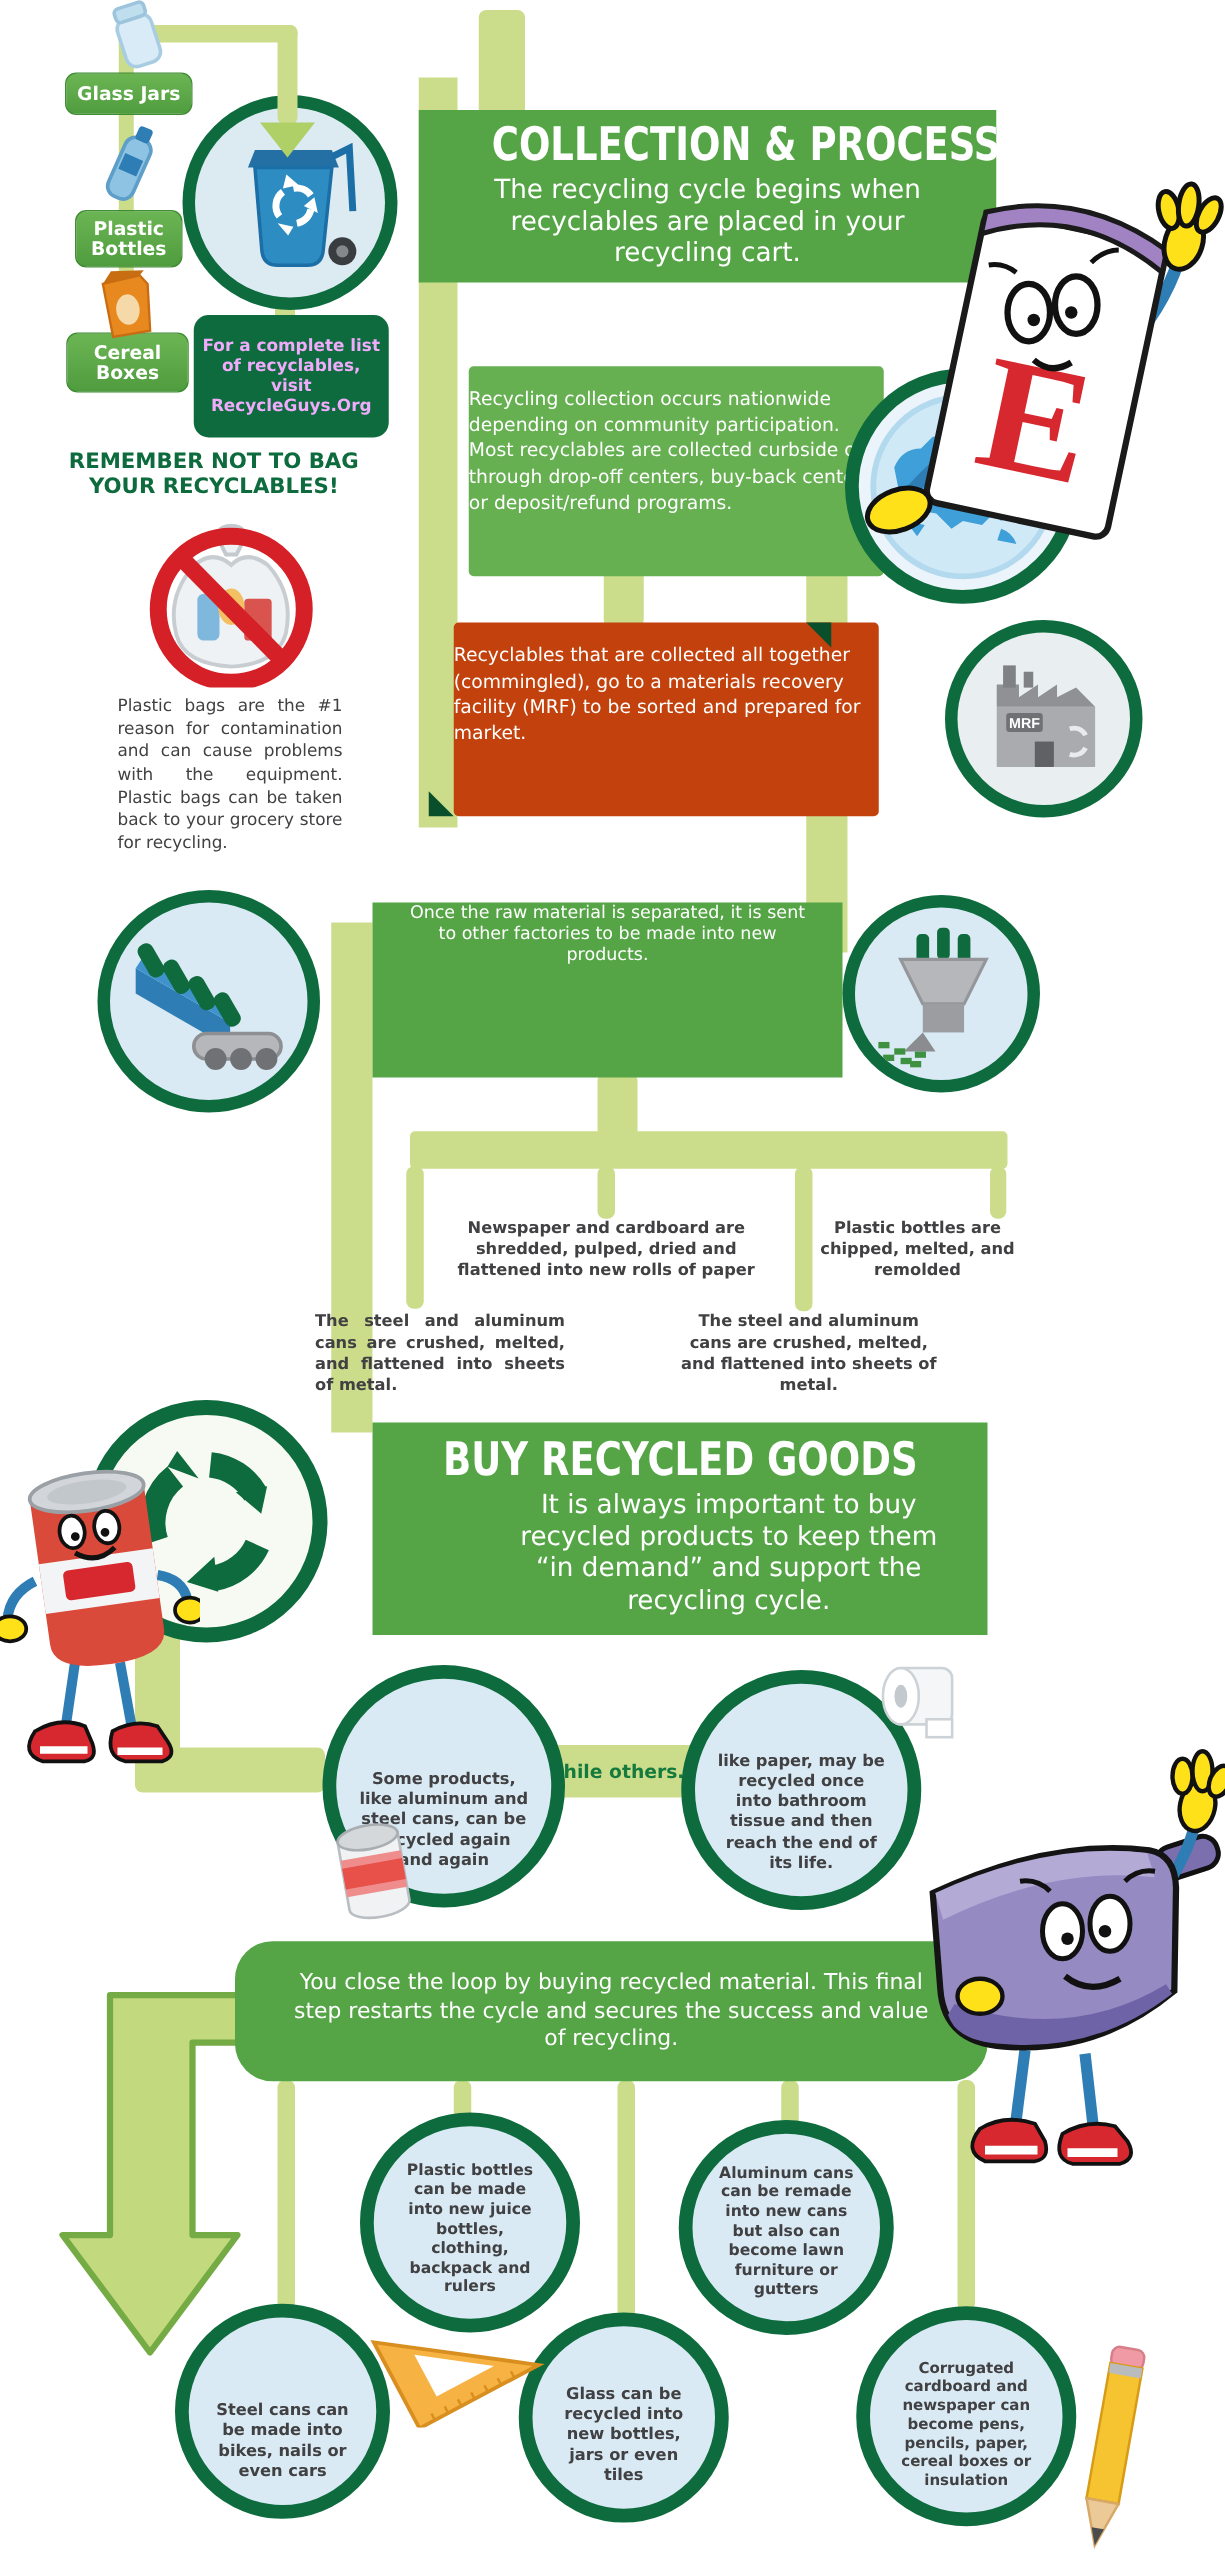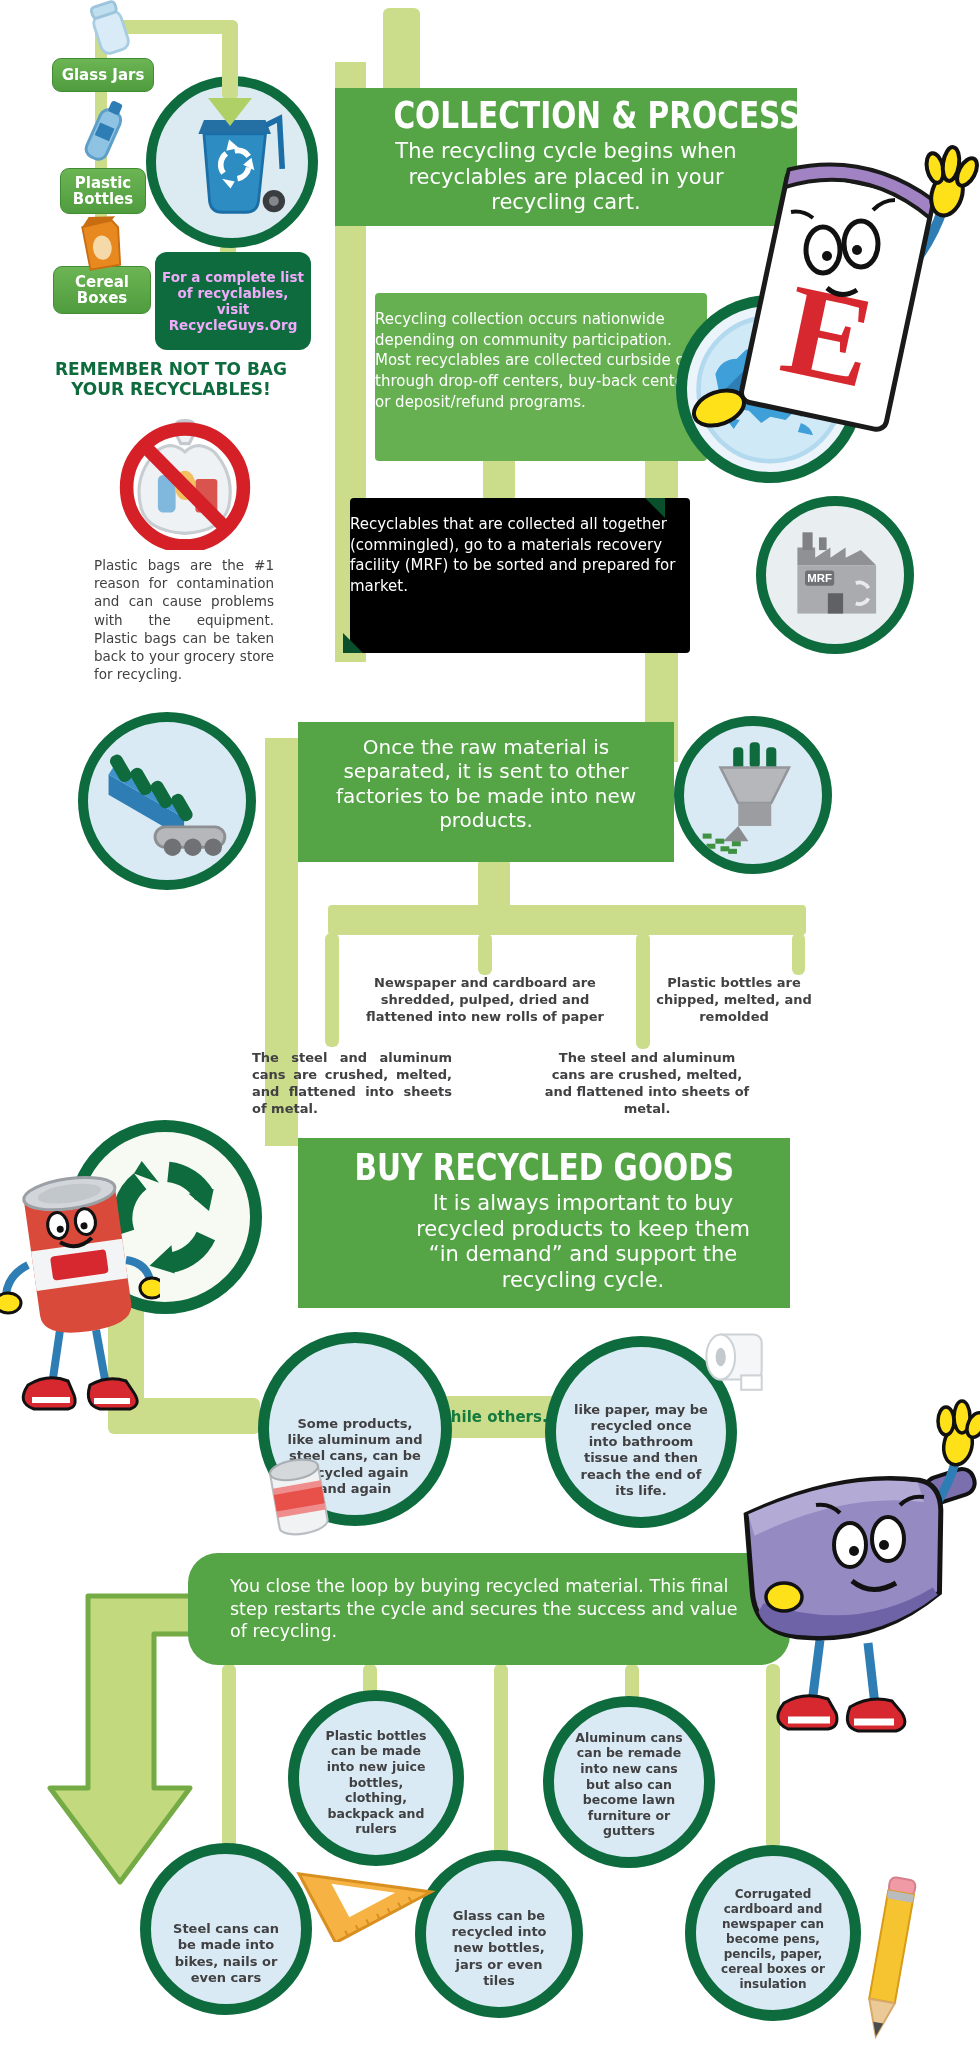--- a/index.html
+++ b/index.html
@@ -169,21 +169,21 @@
     <rect x="80" y="72" width="21" height="32" rx="3" fill="#d9534f"></rect>
     <ellipse cx="70" cy="78" rx="10" ry="14" fill="#f2c063"></ellipse>
     <circle cx="70" cy="80" r="56" fill="none" stroke="#d62027" stroke-width="13"></circle>
     <line x1="31" y1="40" x2="110" y2="120" stroke="#d62027" stroke-width="13"></line>
   </svg>
 
   <div class="abs" style="left:94px;top:556px;width:180px;color:var(--ink);font-size:13.5px;line-height:1.35;text-align:justify;z-index:2;font-weight:500">
     <span>Plastic bags are the #1 reason for contamination and can cause problems with the equipment. Plastic bags can be taken back to your grocery store for recycling.</span>
   </div>
 
-  <div class="gbox" style="left:350px;top:498px;width:340px;height:155px;background:#000000">
+  <div class="gbox" style="left:363px;top:498px;width:340px;height:155px;background:#c2410c">
     <span>Recyclables that are collected all together (commingled), go to a materials recovery facility (MRF) to be sorted and prepared for market.</span>
   </div>
 
   <div class="fold" style="left:645px;top:498px;border-top:20px solid #094f2b;border-left:20px solid transparent"></div>
   <div class="fold" style="left:343px;top:633px;border-bottom:20px solid #094f2b;border-right:20px solid transparent"></div>
 
   <div class="ring" style="left:756px;top:496px;width:158px;height:158px;background:#e9eef1">
     <svg viewBox="0 0 100 100">
       <rect x="20" y="42" width="62" height="38" fill="#a9abae"></rect>
       <path d="M20 42 L20 28 L34 28 L34 36 L46 28 L46 36 L58 28 L58 36 L70 30 L82 42 Z" fill="#8f9194"></path>
@@ -192,21 +192,21 @@
       <rect x="26" y="46" width="23" height="12" rx="2" fill="#6f7174"></rect>
       <text x="37.5" y="55.5" font-size="9" font-weight="bold" fill="#fff" text-anchor="middle" font-family="'Liberation Sans',sans-serif">MRF</text>
       <rect x="44" y="64" width="12" height="16" fill="#5f6164"></rect>
       <g stroke="#e9eaeb" stroke-width="3" fill="none">
         <path d="M66 56 a8 8 0 0 1 10 4 M76 68 a8 8 0 0 1 -10 4"></path>
       </g>
     </svg>
   </div>
 
   <div class="band" style="left:298px;top:722px;width:376px;height:140px">
-    <div class="sub" style="width:330px;margin:13px auto 0;font-size:20px">Once the raw material is separated, it is sent to other factories to be made into new products.</div>
+    <div class="sub" style="width:330px;margin:0 auto 0;font-size:14px">Once the raw material is separated, it is sent to other factories to be made into new products.</div>
   </div>
 
   <div class="ring" style="left:78px;top:712px;width:178px;height:178px">
     <svg viewBox="0 0 100 100">
       <path d="M10 32 L62 62 L62 76 L10 46 Z" fill="#2e7db5"></path>
       <path d="M10 32 L14 26 L66 56 L62 62 Z" fill="#3f93cc"></path>
       <g fill="#0f6b3d">
         <rect x="14" y="18" width="9" height="20" rx="4" transform="rotate(-30 18 28)"></rect>
         <rect x="28" y="27" width="9" height="20" rx="4" transform="rotate(-30 32 37)"></rect>
         <rect x="42" y="36" width="9" height="20" rx="4" transform="rotate(-30 46 46)"></rect>
@@ -349,21 +349,21 @@
     </g>
     <ellipse cx="150" cy="160" rx="16" ry="22" fill="#fff" stroke="#111" stroke-width="4"></ellipse>
     <ellipse cx="188" cy="154" rx="16" ry="22" fill="#fff" stroke="#111" stroke-width="4"></ellipse>
     <circle cx="154" cy="166" r="5" fill="#111"></circle>
       <circle cx="184" cy="160" r="5" fill="#111"></circle>
     <path d="M140 128 q-10 -10 -24 -8 M200 120 q10 -10 24 -8" stroke="#111" stroke-width="4" fill="none"></path>
     <path d="M152 196 q20 16 44 2" stroke="#111" stroke-width="5" fill="none"></path>
     <ellipse cx="84" cy="212" rx="18" ry="14" fill="#ffe11a" stroke="#111" stroke-width="3.5"></ellipse>
   </svg>
 
-  <div class="abs" style="left:188px;top:1553px;width:602px;height:112px;background:var(--band-green);border-radius:30px;z-index:2;display:flex;align-items:center;justify-content:center;color:#fff;font-size:17.5px;line-height:1.3;font-weight:500;padding:0 42px">
+  <div class="abs" style="left:188px;top:1553px;width:602px;height:112px;background:var(--band-green);border-radius:30px;z-index:2;display:flex;align-items:center;justify-content:center;text-align:center;color:#fff;font-size:17.5px;line-height:1.3;font-weight:500;padding:0 42px">
     <span>You close the loop by buying recycled material. This final step restarts the cycle and secures the success and value of recycling.</span>
   </div>
 
   <div class="txtring" style="left:288px;top:1690px;width:176px;height:176px;font-size:12.5px">
     <span>Plastic bottles can be made into new juice bottles, clothing, backpack and rulers</span>
   </div>
   <div class="txtring" style="left:543px;top:1696px;width:172px;height:172px;font-size:12.5px">
     <span>Aluminum cans can be remade into new cans but also can become lawn furniture or gutters</span>
   </div>
   <div class="txtring" style="left:140px;top:1843px;width:172px;height:172px;font-size:13px">

